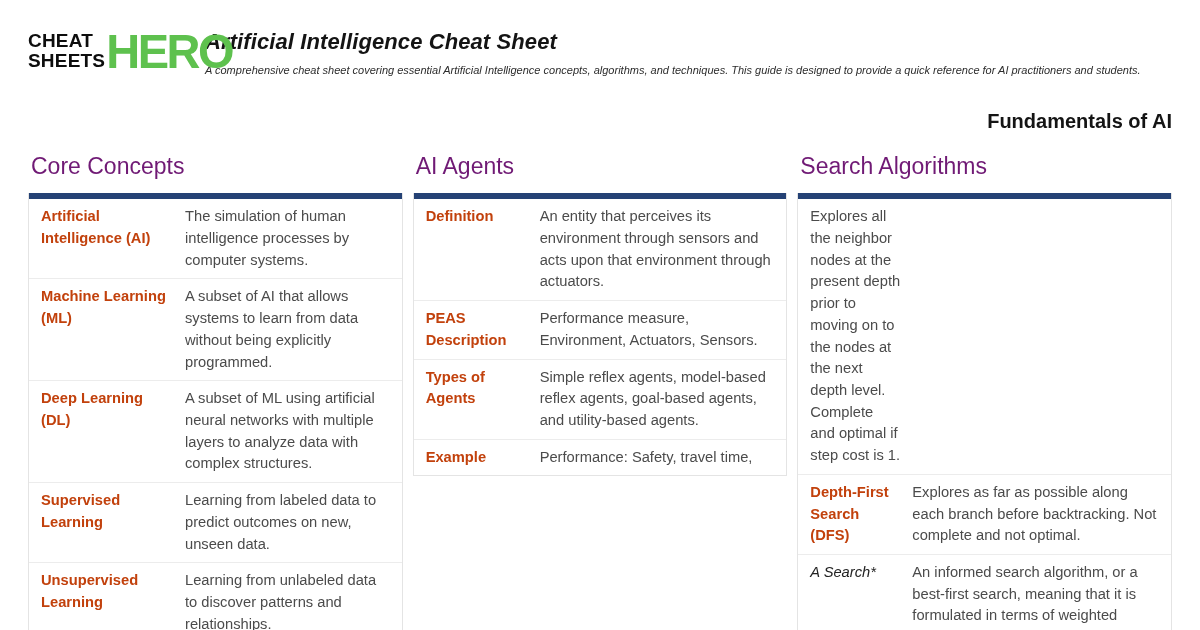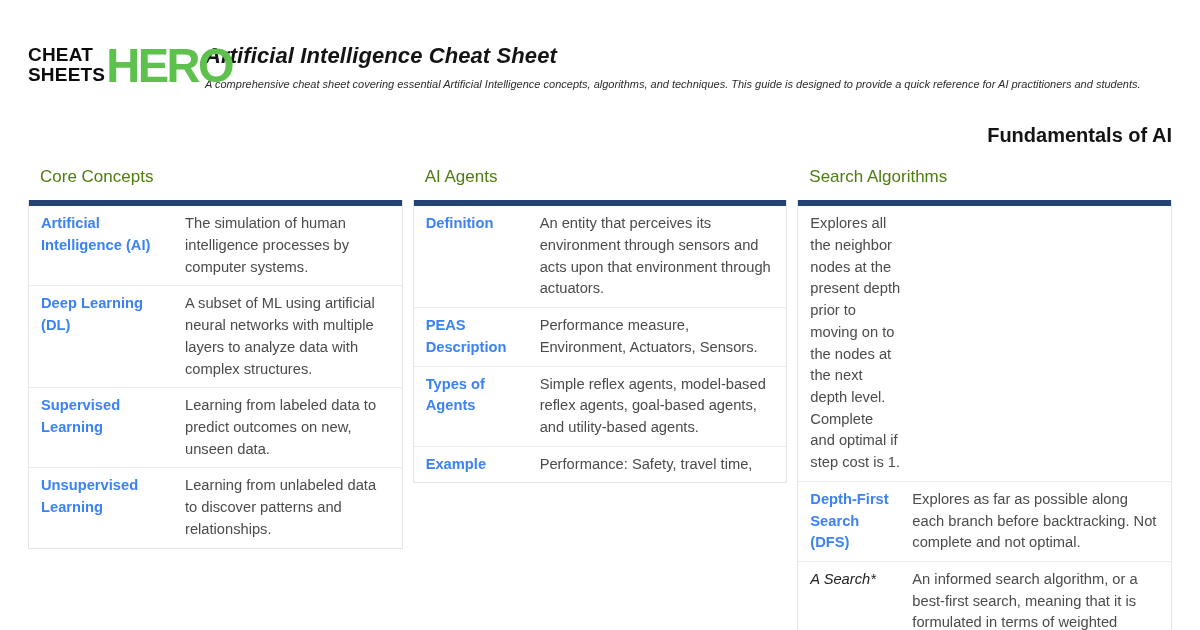--- a/index.html
+++ b/index.html
@@ -9,21 +9,21 @@
     height: 630px;
     overflow: hidden;
     background: #ffffff;
     font-family: "Liberation Sans", sans-serif;
     color: #1a1a1a;
   }
   
   .header {
     display: flex;
     align-items: flex-start;
-    padding: 41px 28px 0 28px;
+    padding: 27px 28px 0 28px;
   }
   .logo {
     display: flex;
     align-items: center;
     flex-shrink: 0;
     width: 161px;
     margin-top: 3px;
     cursor: pointer;
   }
   .logo-words {
@@ -66,24 +66,24 @@
     margin: 31px 28px 0 28px;
     text-align: right;
   }
   .grid {
     display: grid;
     grid-template-columns: repeat(3, 1fr);
     column-gap: 10px;
     margin: 20px 28px 0 28px;
   }
   .col-heading {
-    font-size: 17px;
+    font-size: 23px;
     font-weight: 400;
-    color: #4d7c0f;
-    margin: 0 0 13px 12px;
+    color: #701a75;
+    margin: 0 0 13px 3px;
   }
   
   .table {
     background: #ffffff;
     border: 1px solid #e4e4e4;
     border-top-width: 0;
   }
   .table-topbar { height: 6px; }
   .row {
     display: grid;
@@ -92,21 +92,21 @@
     border-bottom: 1px solid #ececec;
   }
   .row:last-child { border-bottom: none; }
   .t0 .row { grid-template-columns: 132px 1fr; }
   .t1 .row { grid-template-columns: 100px 1fr; column-gap: 14px; }
   .t2 .row { grid-template-columns: 90px 1fr; }
   .key {
     font-weight: 700;
     font-size: 14.7px;
     line-height: 21.7px;
-    color: #3b82f6;
+    color: #c2410c;
   }
   .key.italic { font-style: italic; font-weight: 400; color: #222222; }
   .val {
     font-size: 14.7px;
     line-height: 21.7px;
     color: #4b4b4b;
   }
 </style>
 </head>
 <body>
@@ -132,20 +132,24 @@
   <div class="col">
     <h3 class="col-heading">Core Concepts</h3>
     <div class="table t0">
       <div class="table-topbar" style="background: rgb(37, 66, 117);"></div>
       <div>
   <div class="row">
     <div class="key">Artificial Intelligence (AI)</div>
     <div class="val">The simulation of human intelligence processes by computer systems.</div>
   </div>
 
+  <div class="row">
+    <div class="key">Machine Learning (ML)</div>
+    <div class="val">A subset of AI that allows systems to learn from data without being explicitly programmed.</div>
+  </div>
 
   <div class="row">
     <div class="key">Deep Learning (DL)</div>
     <div class="val">A subset of ML using artificial neural networks with multiple layers to analyze data with complex structures.</div>
   </div>
 
   <div class="row">
     <div class="key">Supervised Learning</div>
     <div class="val">Learning from labeled data to predict outcomes on new, unseen data.</div>
   </div>

